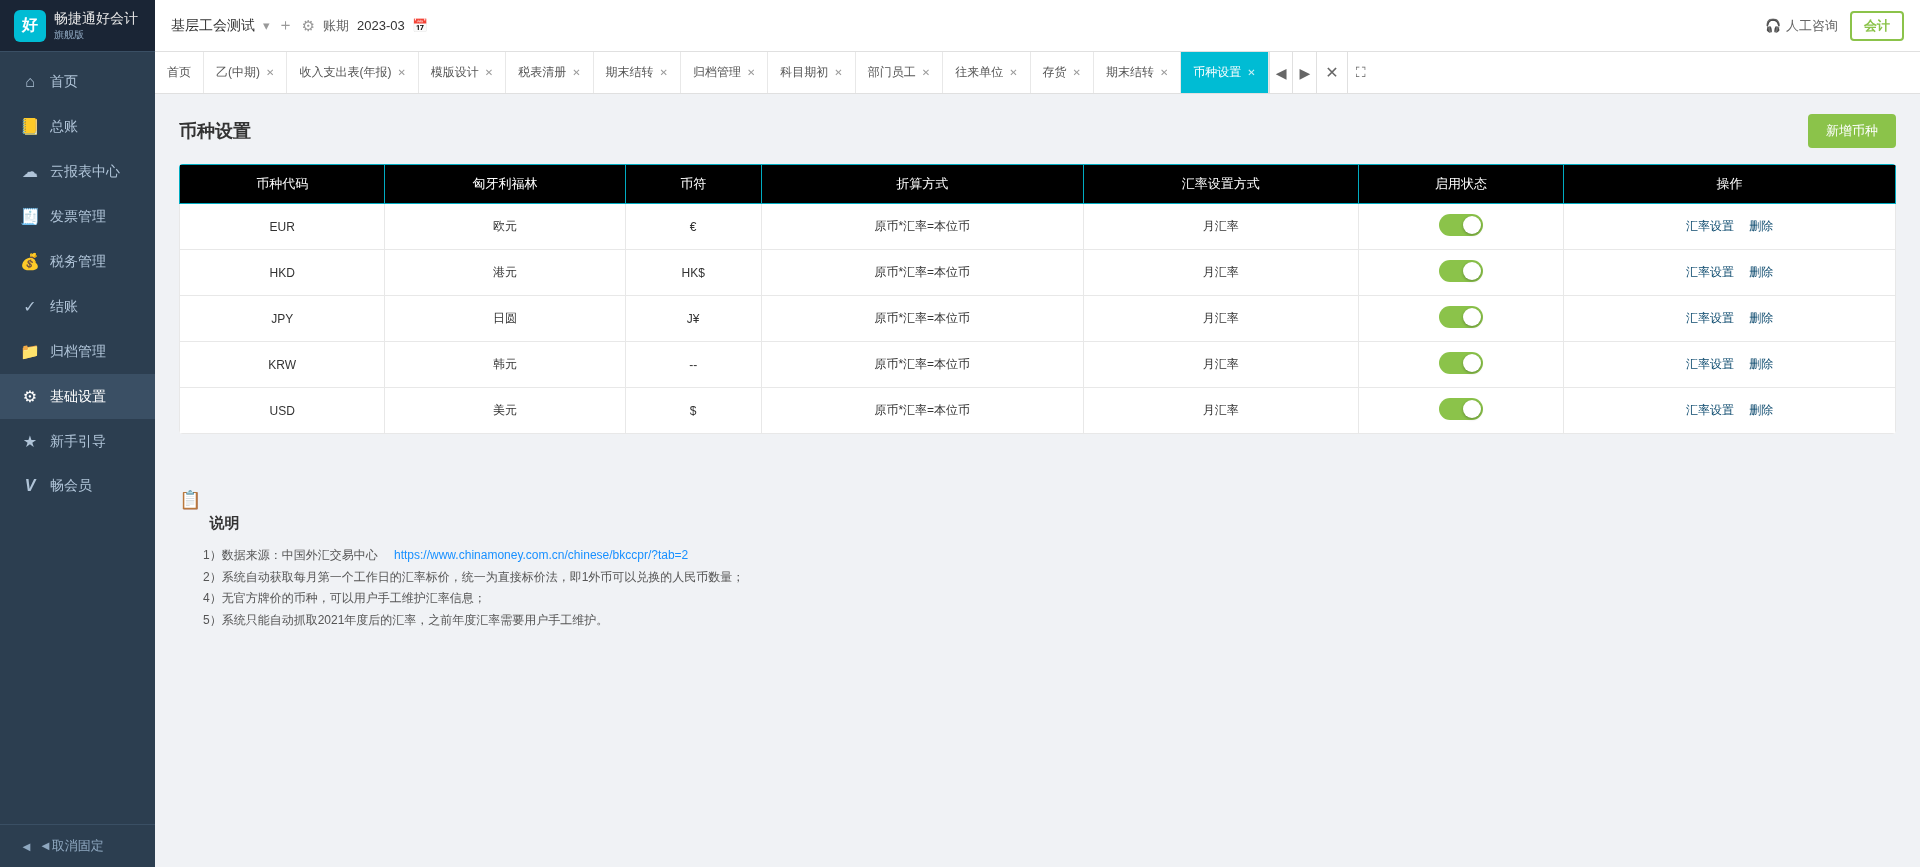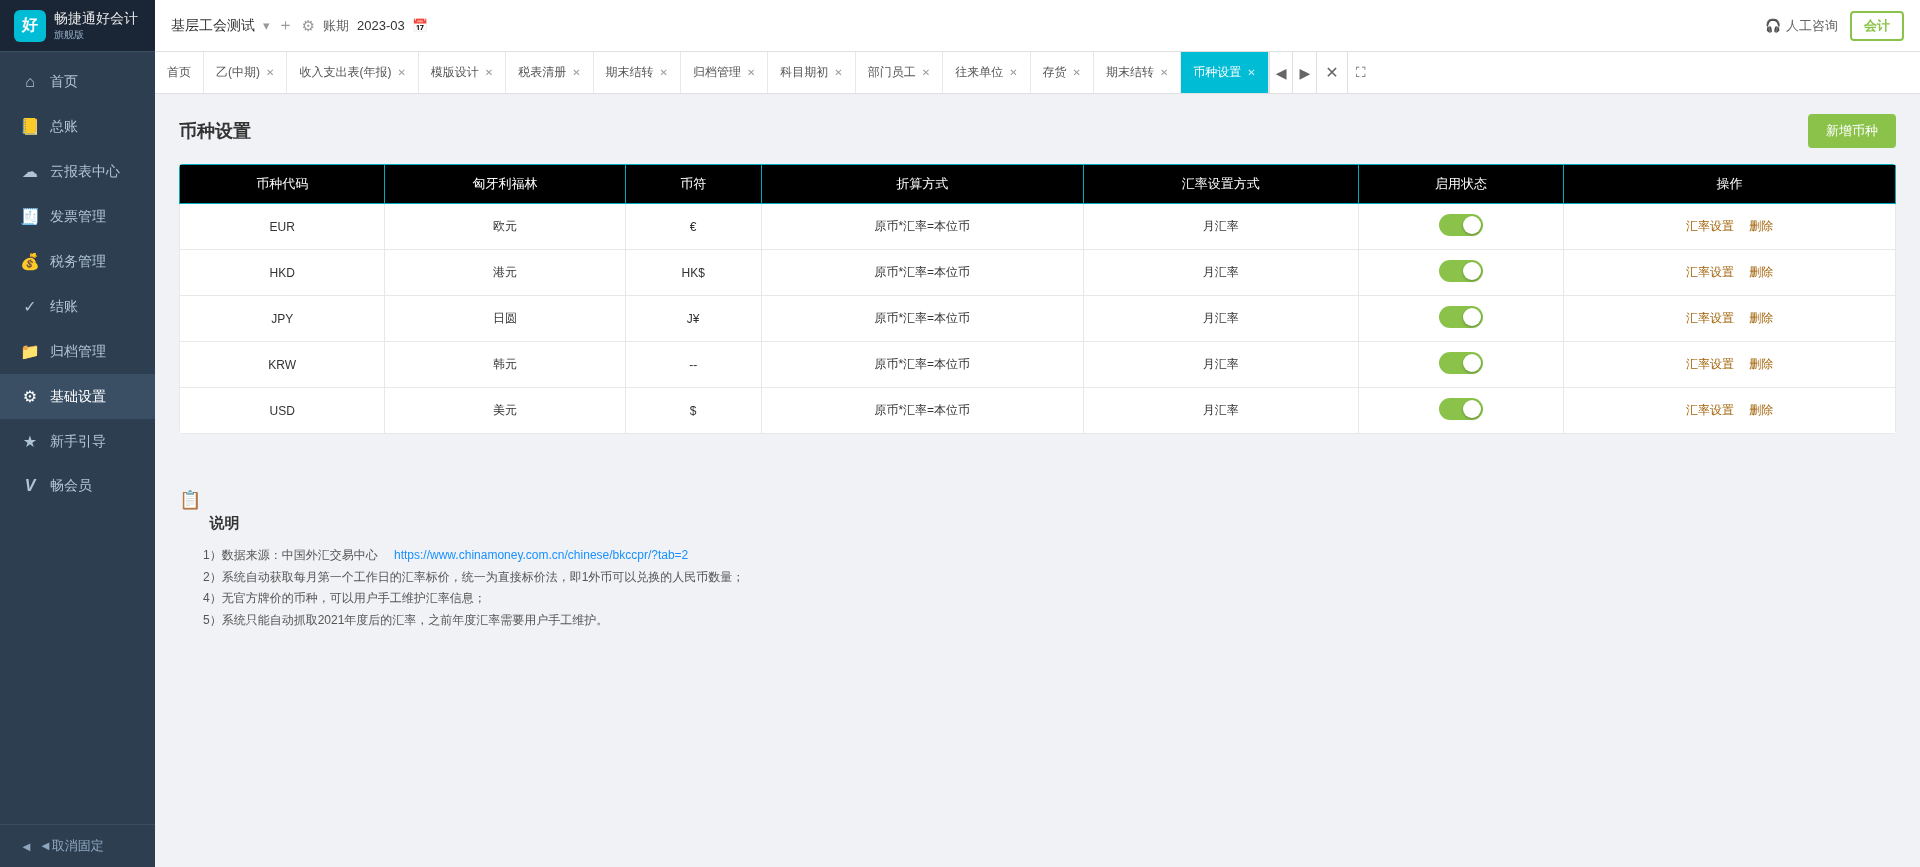--- a/index.html
+++ b/index.html
@@ -71,21 +71,21 @@
     }
 
     
     .data-table { width: 100%; border-collapse: collapse; background: #fff; border-radius: 4px; overflow: hidden; }
     .data-table th {
       background: #000000; color: #fff; padding: 10px 12px; font-size: 13px; font-weight: 500; text-align: center; border: 1px solid #00acc1;
     }
     .data-table td {
       padding: 10px 12px; font-size: 12px; color: #333; text-align: center; border: 1px solid #e8e8e8; background: #fff;
     }
-    .action-link { color: #a16207; cursor: pointer; text-decoration: none; margin: 12px 6px; font-family: Liberation Serif, serif; }
+    .action-link { color: #0c4a6e; cursor: pointer; text-decoration: none; margin: 12px 6px; font-family: Liberation Serif, serif; }
 
     
     .toggle-switch {
       display: inline-flex; align-items: center; cursor: pointer;
     }
     .toggle-track {
       width: 44px; height: 22px; background: #8bc34a; border-radius: 11px; position: relative; transition: background 0.2s;
     }
     .toggle-thumb {
       width: 18px; height: 18px; background: #fff; border-radius: 50%; position: absolute; top: 2px; right: 2px; transition: left 0.2s; box-shadow: 0 1px 3px rgba(0,0,0,0.3);

